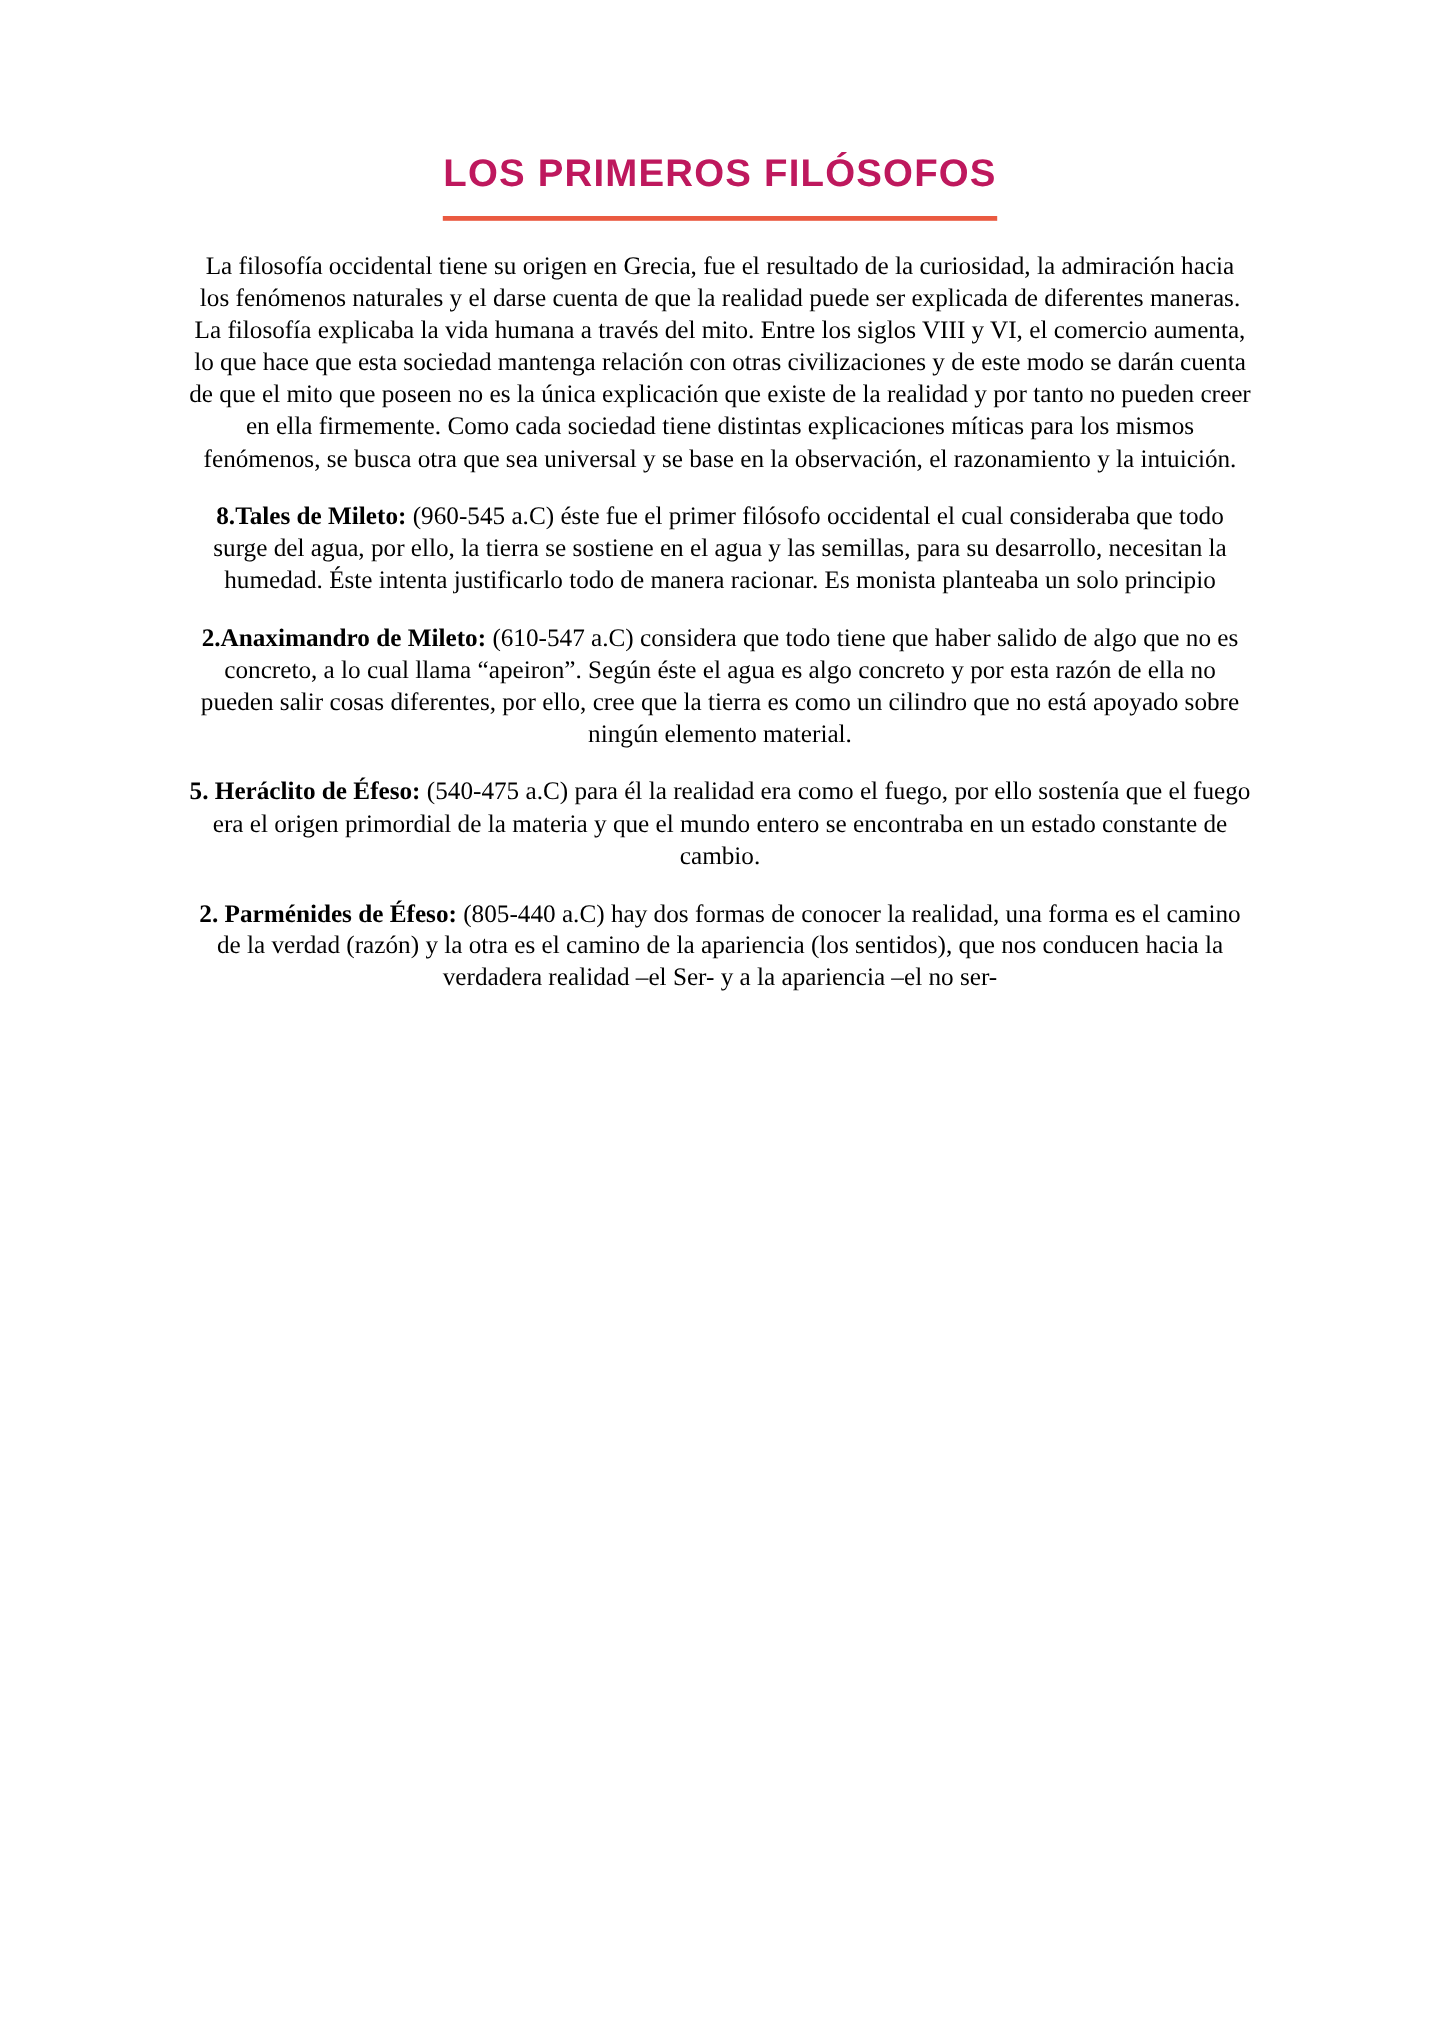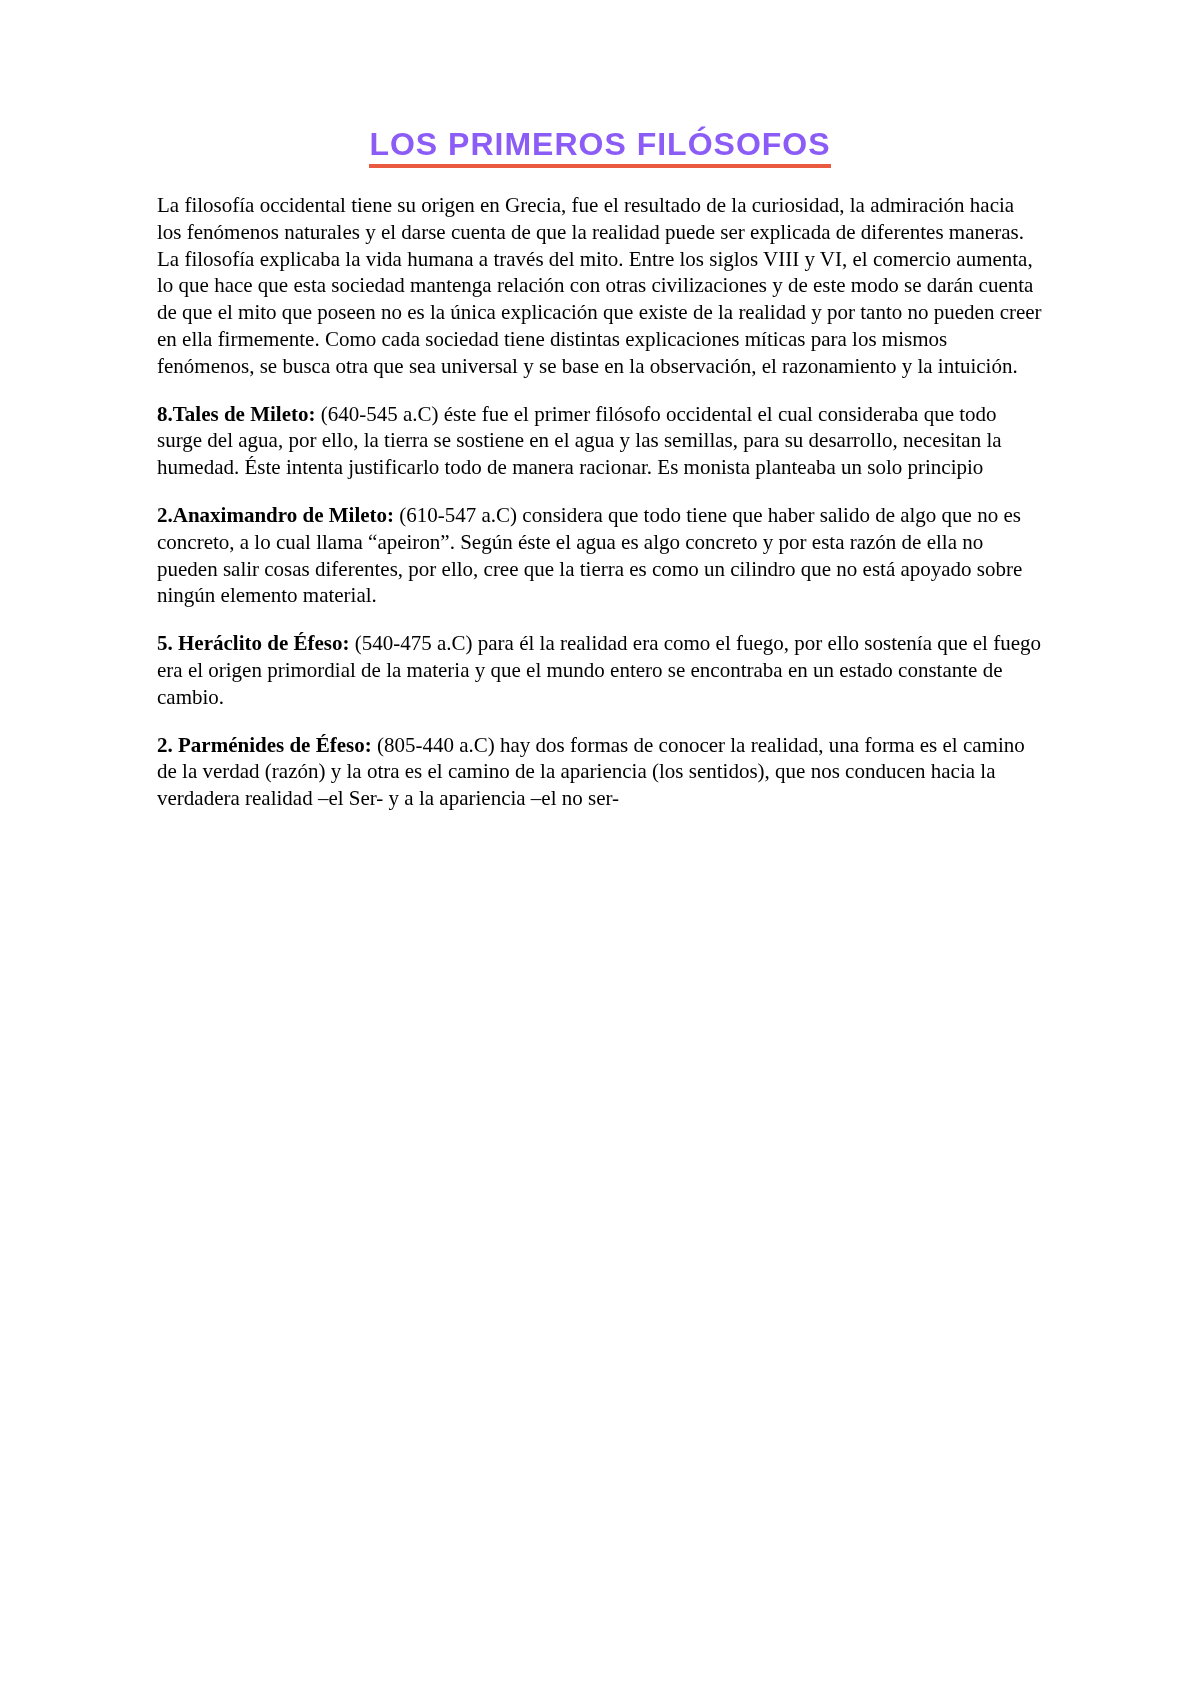--- a/index.html
+++ b/index.html
@@ -22,43 +22,43 @@
   .doc-title {
     text-align: center;
     margin: 0 0 24px 0;
     font-family: "Liberation Sans", "DejaVu Sans", sans-serif;
     font-size: 32px;
     font-weight: bold;
     letter-spacing: 1px;
     line-height: 36px;
   }
   .doc-title .title-text {
-    color: #8b5cf6;
+    color: #be185d;
     display: inline-block;
     border-bottom: 4px solid #ea5a41;
-    padding-bottom: 2px;
+    padding-bottom: 18px;
   }
   .body-para {
     margin: 0 0 21px 0;
-    text-align: left;
+    text-align: center;
   }
   .item-label {
     font-weight: bold;
   }
 </style>
 </head>
 <body>
 
 <div class="page">
 
   <h1 class="doc-title"><span class="title-text">LOS PRIMEROS FILÓSOFOS</span></h1>
 
   <p class="body-para">La filosofía occidental tiene su origen en Grecia, fue el resultado de la curiosidad, la admiración hacia los fenómenos naturales y el darse cuenta de que la realidad puede ser explicada de diferentes maneras. La filosofía explicaba la vida humana a través del mito. Entre los siglos VIII y VI, el comercio aumenta, lo que hace que esta sociedad mantenga relación con otras civilizaciones y de este modo se darán cuenta de que el mito que poseen no es la única explicación que existe de la realidad y por tanto no pueden creer en ella firmemente. Como cada sociedad tiene distintas explicaciones míticas para los mismos fenómenos, se busca otra que sea universal y se base en la observación, el razonamiento y la intuición.</p>
 
-  <p class="body-para"><span class="item-label">8.Tales de Mileto:</span><span> (640-545 a.C) éste fue el primer filósofo occidental el cual consideraba que todo surge del agua, por ello, la tierra se sostiene en el agua y las semillas, para su desarrollo, necesitan la humedad. Éste intenta justificarlo todo de manera racionar. Es monista planteaba un solo principio</span></p>
+  <p class="body-para"><span class="item-label">8.Tales de Mileto:</span><span> (960-545 a.C) éste fue el primer filósofo occidental el cual consideraba que todo surge del agua, por ello, la tierra se sostiene en el agua y las semillas, para su desarrollo, necesitan la humedad. Éste intenta justificarlo todo de manera racionar. Es monista planteaba un solo principio</span></p>
 
   <p class="body-para"><span class="item-label">2.Anaximandro de Mileto:</span><span> (610-547 a.C) considera que todo tiene que haber salido de algo que no es concreto, a lo cual llama “apeiron”. Según éste el agua es algo concreto y por esta razón de ella no pueden salir cosas diferentes, por ello, cree que la tierra es como un cilindro que no está apoyado sobre ningún elemento material.</span></p>
 
 
   <p class="body-para"><span class="item-label">5. Heráclito de Éfeso:</span><span> (540-475 a.C) para él la realidad era como el fuego, por ello sostenía que el fuego era el origen primordial de la materia y que el mundo entero se encontraba en un estado constante de cambio.</span></p>
 
   <p class="body-para"><span class="item-label">2. Parménides de Éfeso:</span><span> (805-440 a.C) hay dos formas de conocer la realidad, una forma es el camino de la verdad (razón) y la otra es el camino de la apariencia (los sentidos), que nos conducen hacia la verdadera realidad –el Ser- y a la apariencia –el no ser-</span></p>
 
 </div>
 

